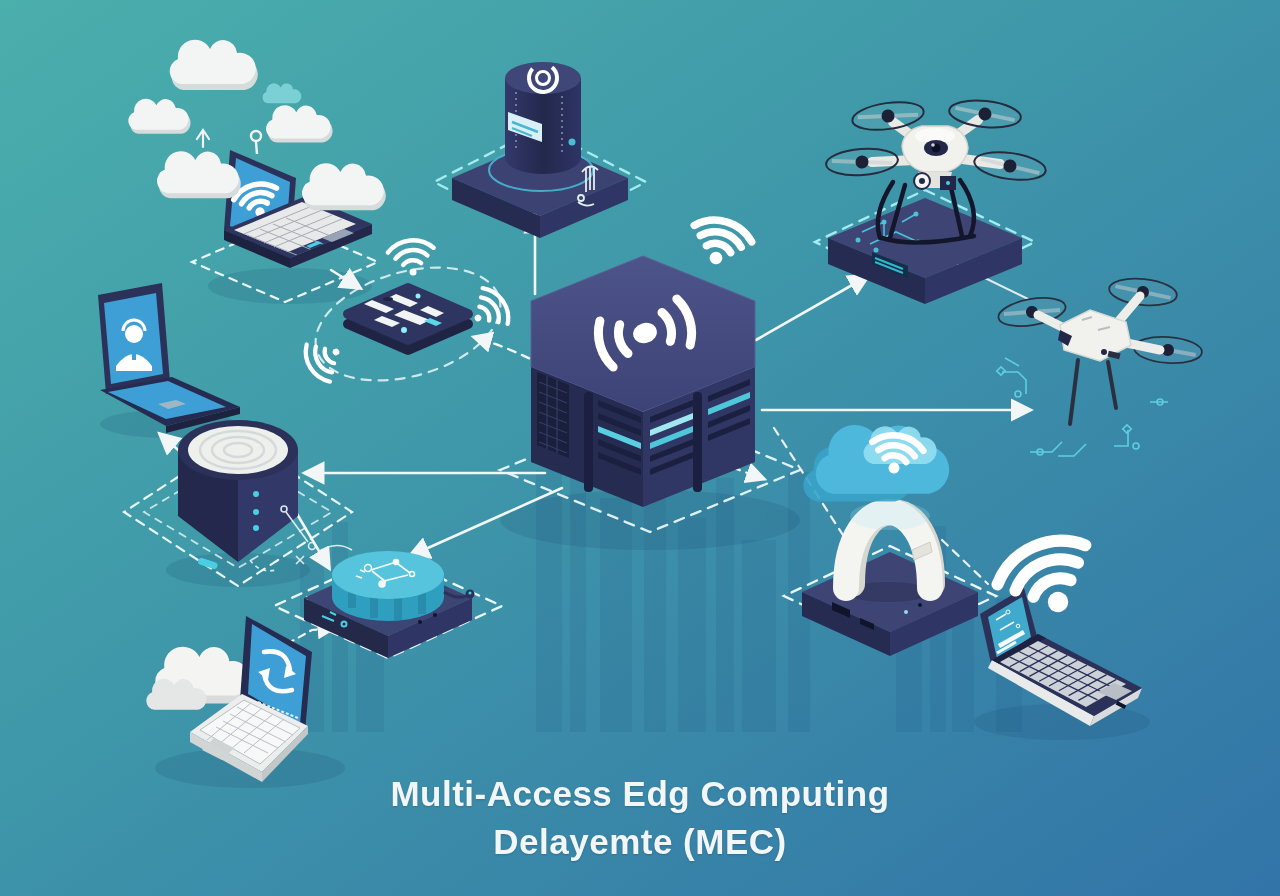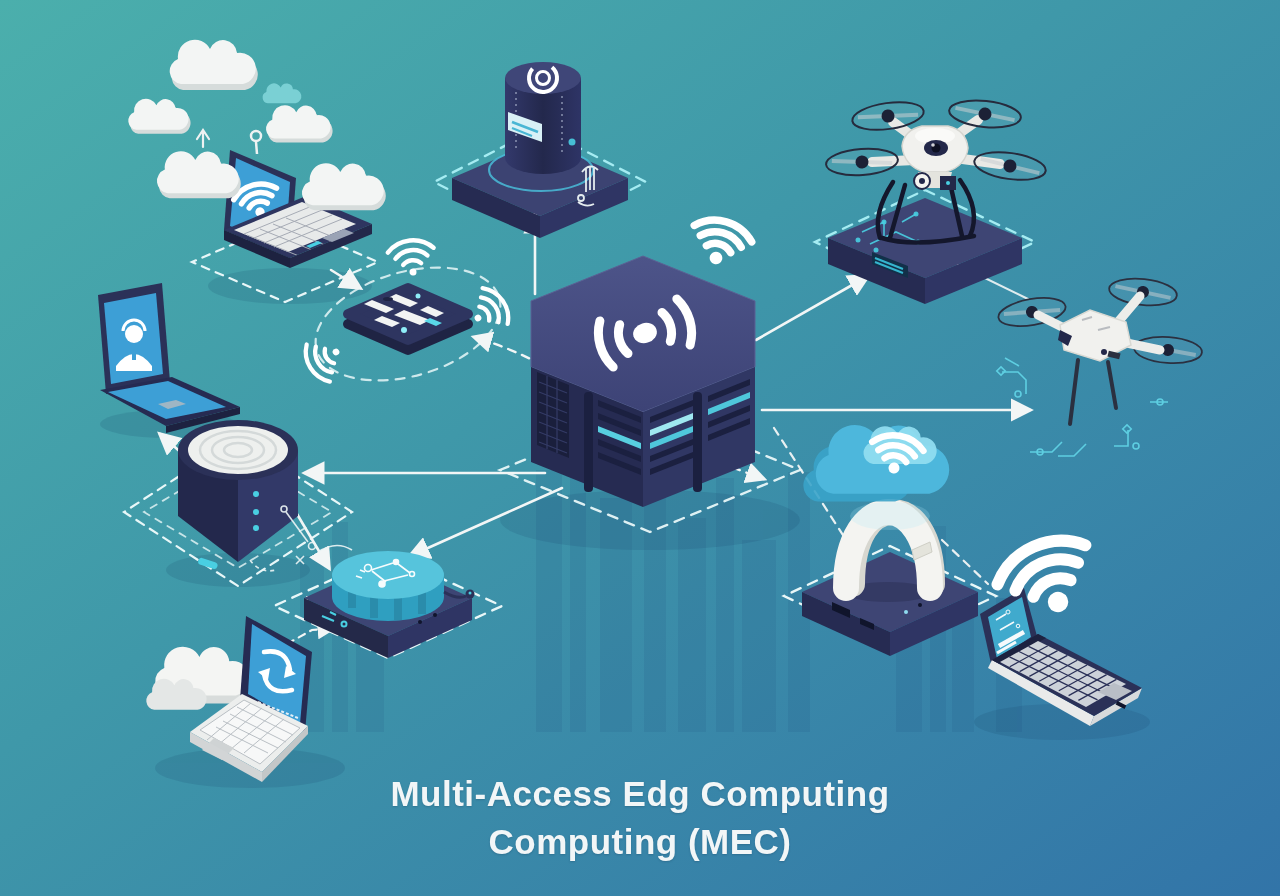--- a/index.html
+++ b/index.html
@@ -454,15 +454,15 @@
         <circle cx="418" cy="296" r="2.5" fill="#8feef8"></circle>
     <ellipse cx="388" cy="299" rx="5" ry="2" fill="#1f2444"></ellipse>
     <use href="#rip" transform="translate(413,272) rotate(-6)"></use>
     <use href="#rip" transform="translate(478,318) rotate(55) scale(0.95)"></use>
     <use href="#rip" transform="translate(336,352) rotate(-122) scale(0.95)"></use>
   </g>
 </svg>
 
 <div class="title-block">
   <div>Multi-Access Edg Computing</div>
-  <div>Computing (MEC)</div>
+  <div>Delayemte (MEC)</div>
 </div>
 </div>
 
 </body></html>

